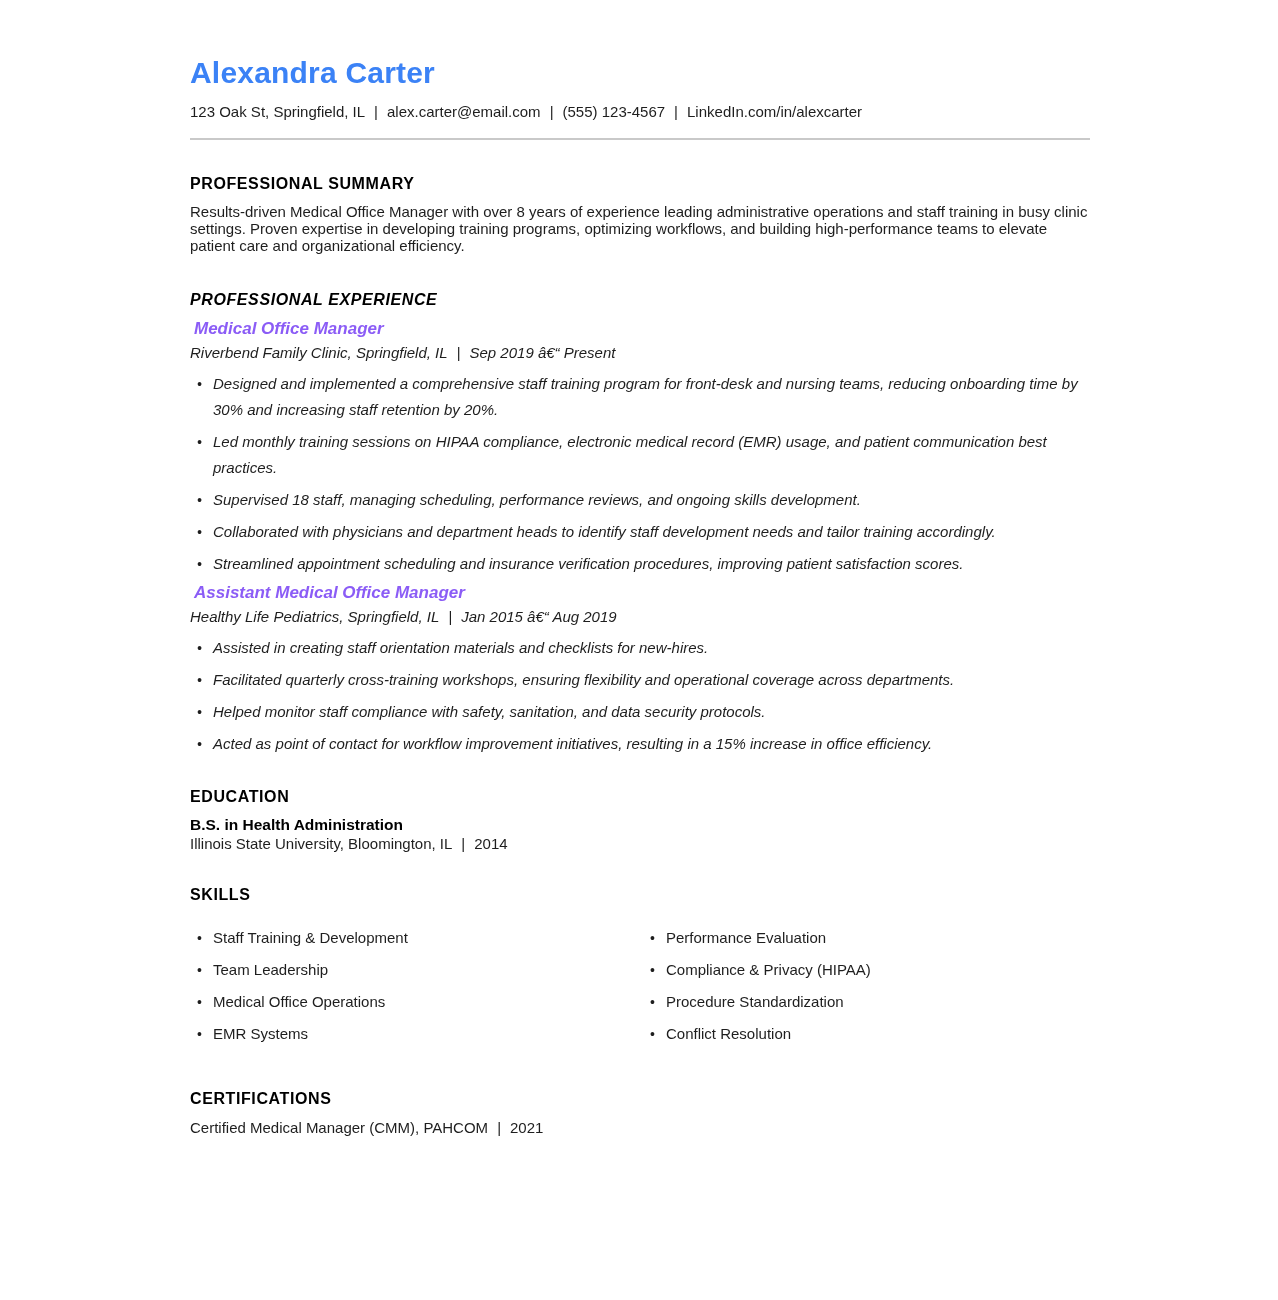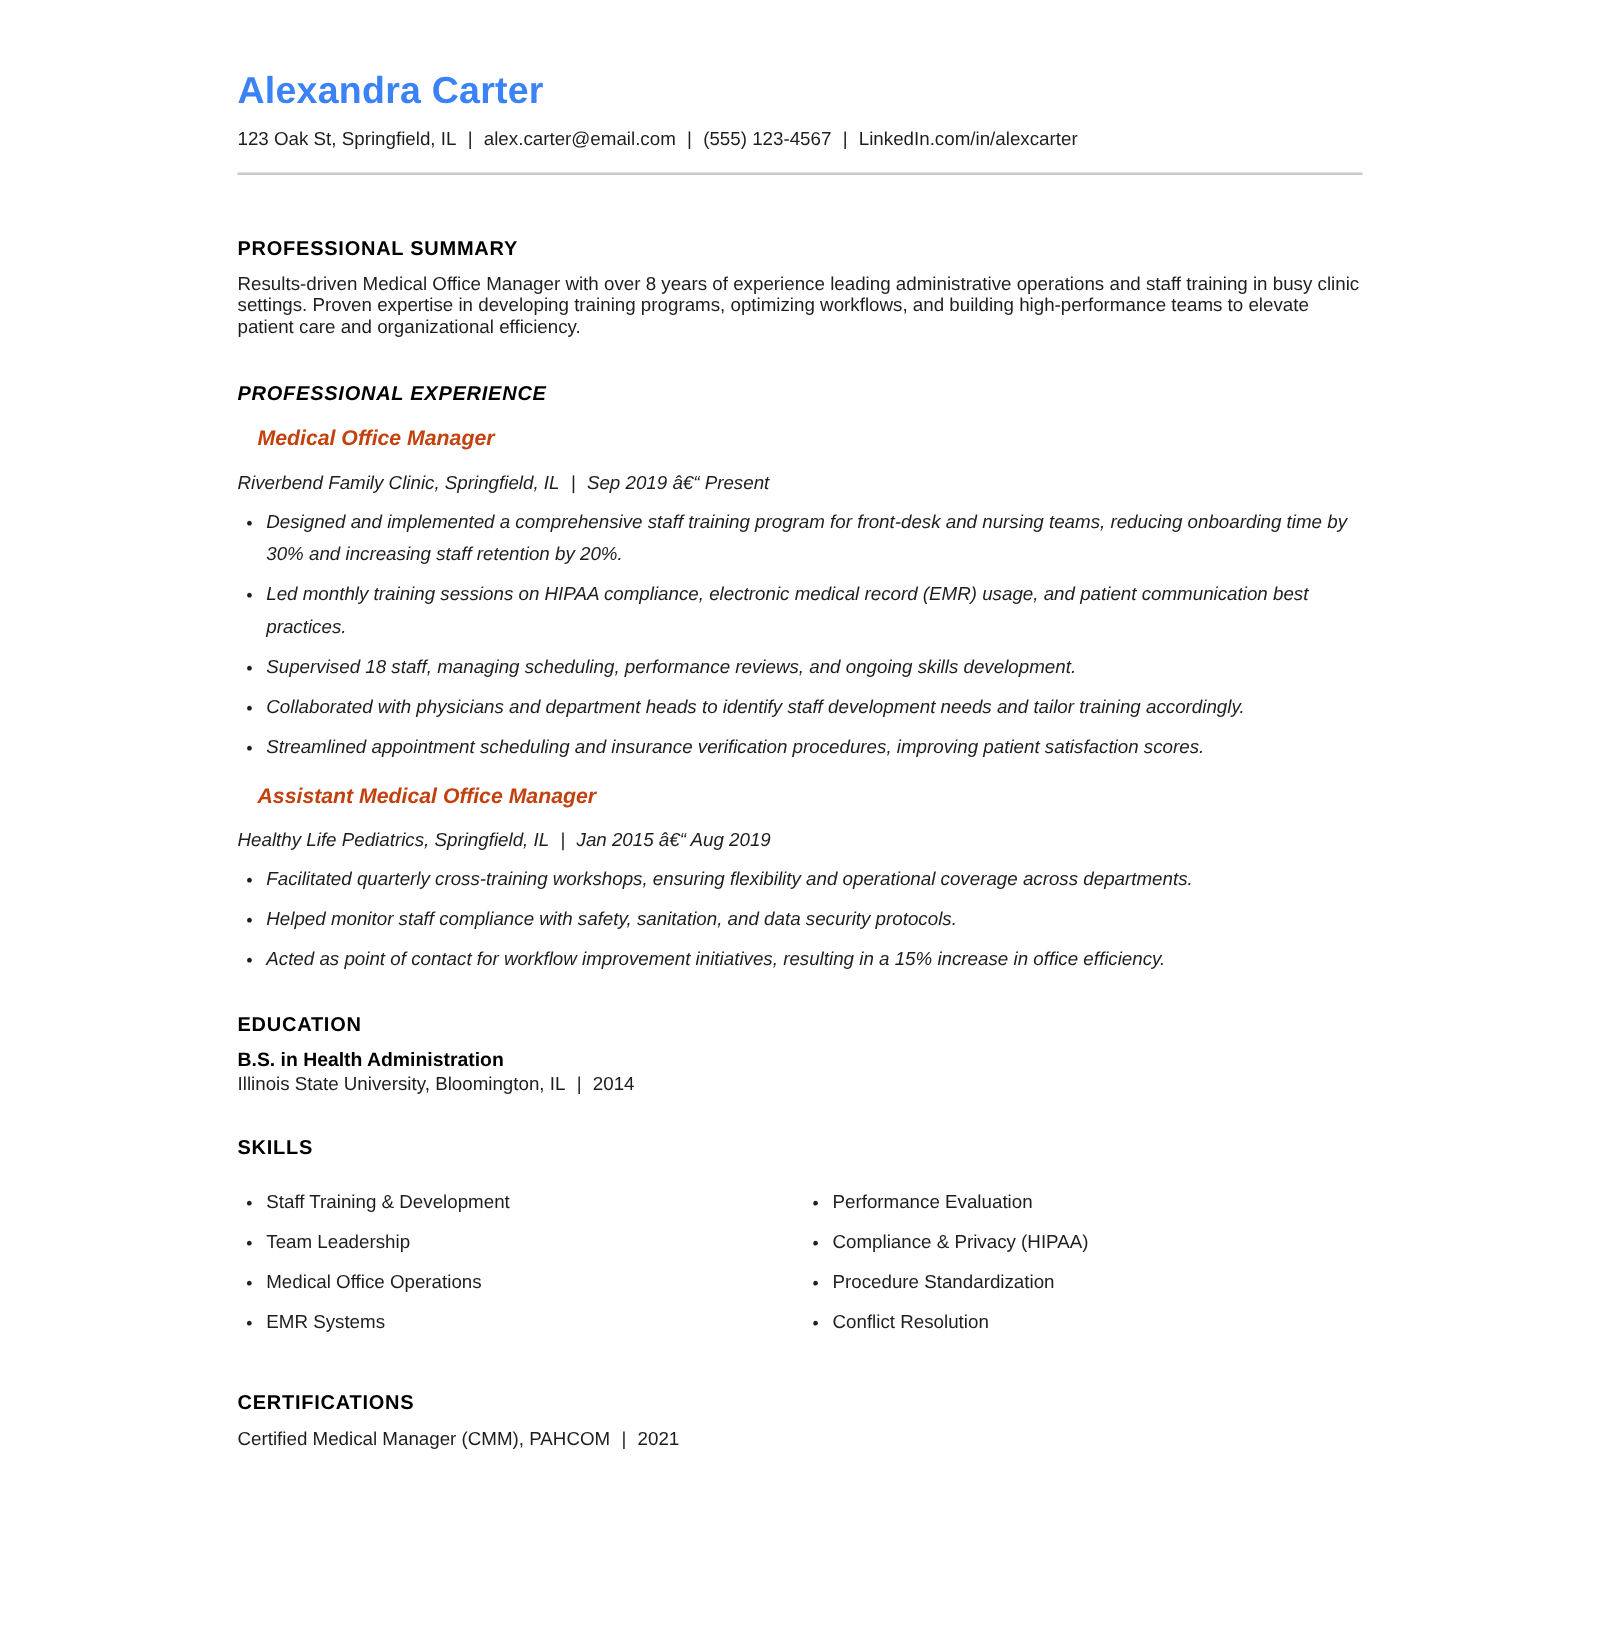--- a/index.html
+++ b/index.html
@@ -44,38 +44,38 @@
     margin: 17px 0 0 0;
   }
   .section-heading {
     font-size: 16px;
     font-weight: bold;
     color: #000;
     letter-spacing: 0.6px;
     line-height: 19px;
     margin: 0;
   }
-  .section-summary   { margin-top: 50px; }
+  .section-summary   { margin-top: 34px; }
   .section-experience{ margin-top: 36px; font-style: italic; }
   .section-education { margin-top: 30px; }
   .section-skills    { margin-top: 32px; }
   .section-certs     { margin-top: 36px; }
   .summary-text {
     font-size: 15px;
     line-height: 17px;
     margin: 10px 0 0 0;
   }
   .job { margin-top: 10px; }
   .job + .job { margin-top: 4px; }
   .job-title {
     font-size: 17px;
     font-weight: bold;
-    color: #c2410c;
+    color: #8b5cf6;
     line-height: 20px;
-    margin: 16px;
+    margin: 4px;
   }
   .job-meta {
     font-size: 15px;
     line-height: 19px;
     margin: 0;
   }
   ul.bullets {
     list-style: none;
     margin: 9px 0 0 0;
     padding: 0 0 0 23px;
@@ -152,20 +152,21 @@
         <li>Streamlined appointment scheduling and insurance verification procedures, improving patient satisfaction scores.</li>
       </ul>
     </div>
 
     <div class="job">
       <h3 class="job-title">Assistant Medical Office Manager</h3>
       <p class="job-meta">
         <span>Healthy Life Pediatrics, Springfield, IL</span><span class="sep">|</span><span>Jan 2015 â€“ Aug 2019</span>
       </p>
       <ul class="bullets">
+        <li>Assisted in creating staff orientation materials and checklists for new-hires.</li>
         <li>Facilitated quarterly cross-training workshops, ensuring flexibility and operational coverage across departments.</li>
         <li>Helped monitor staff compliance with safety, sanitation, and data security protocols.</li>
         <li>Acted as point of contact for workflow improvement initiatives, resulting in a 15% increase in office efficiency.</li>
       </ul>
     </div>
   </div>
 
   <div class="section-education">
     <h2 class="section-heading">EDUCATION</h2>
     <p class="edu-degree">B.S. in Health Administration</p>

